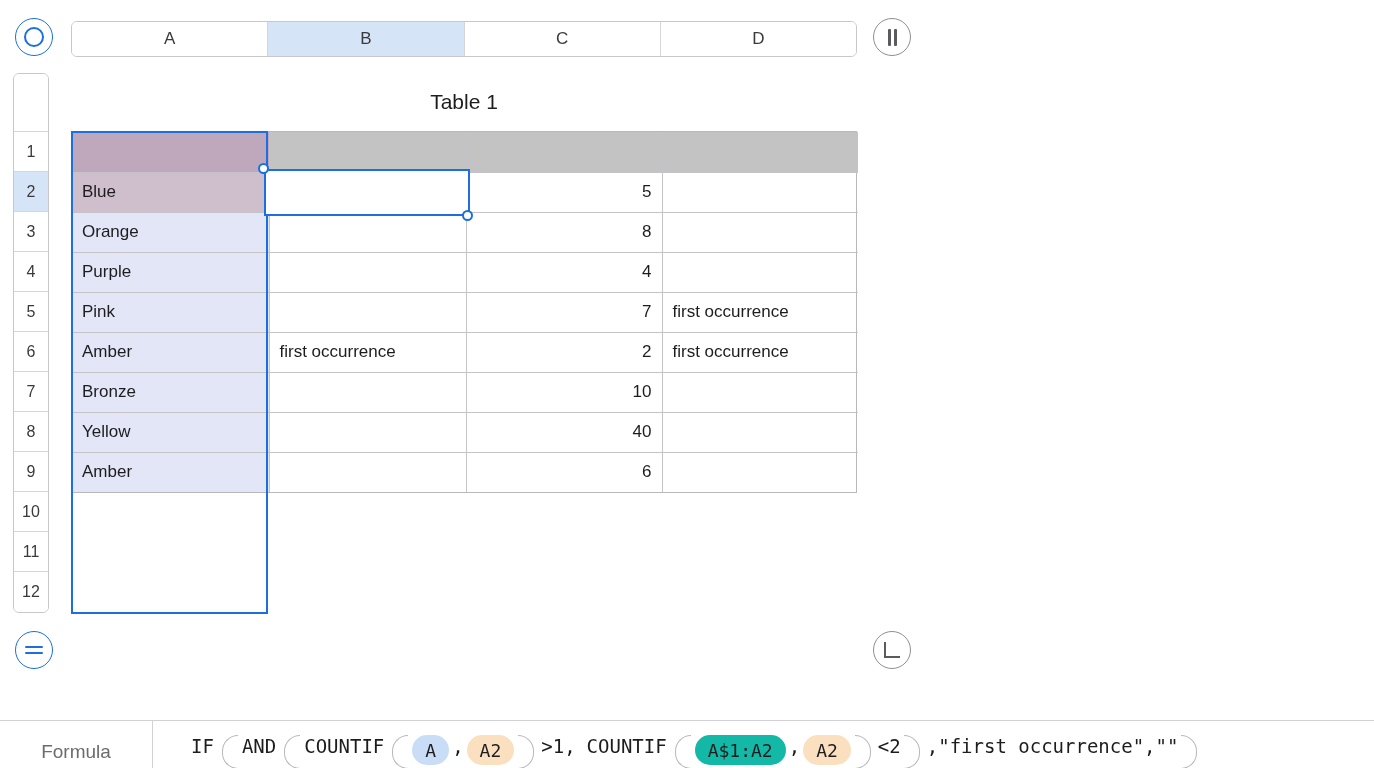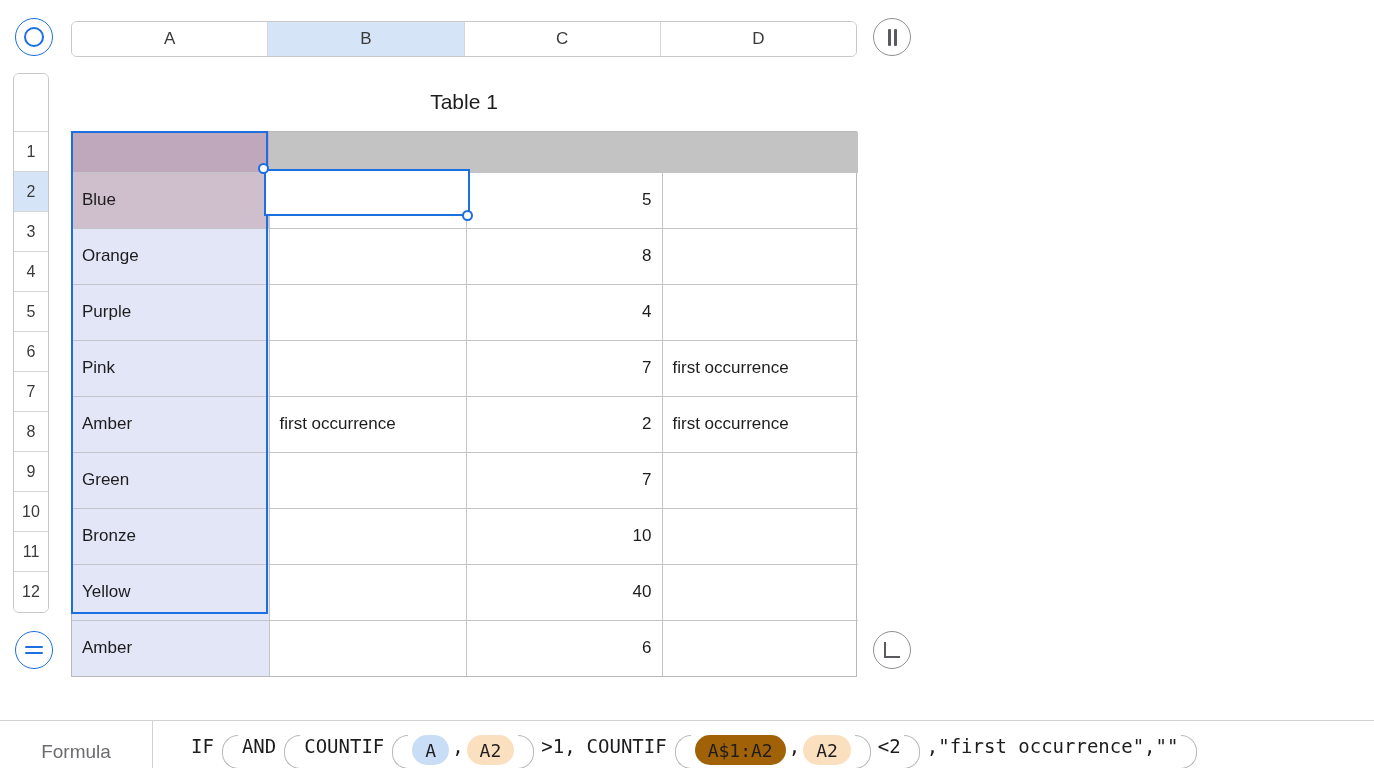--- a/index.html
+++ b/index.html
@@ -122,21 +122,21 @@
     position: absolute;
     left: 71px;
     top: 131px;
     width: 786px;
     border: 1px solid #b9b9bd;
     border-collapse: collapse;
     box-sizing: border-box;
   }
   .sheet table { border-collapse: collapse; width: 786px; table-layout: fixed; }
   .sheet td {
-    height: 56px;
+    height: 40px;
     border-right: 1px solid #c4c4c8;
     border-bottom: 1px solid #c4c4c8;
     padding: 0 10px;
     font-size: 17px;
     color: #1d1d1f;
     box-sizing: border-box;
     overflow: hidden;
     white-space: nowrap;
   }
   .sheet tr td:last-child { border-right: none; }
@@ -231,21 +231,21 @@
     align-items: center;
     justify-content: center;
     height: 30px;
     padding: 0 13px;
     border-radius: 15px;
     font-size: 18px;
     margin: 0 2px;
   }
   .pill.blue { background: #c9ddf6; color: #1d1d1f; }
   .pill.orange { background: #fbe0c0; color: #1d1d1f; }
-  .pill.purple { background: #a16207; color: #1d1d1f; }
+  .pill.purple { background: #14b8a6; color: #1d1d1f; }
   .plain { padding: 0 1px; }
 </style>
 </head>
 <body>
 
 <div id="app">
 
   <div class="round-btn" id="table-handle-btn">
     <span class="ring"></span>
   </div>
@@ -319,26 +319,20 @@
           <td class="c0">Pink</td>
           <td></td>
           <td class="num">7</td>
           <td>first occurrence</td>
         </tr>
         <tr>
           <td class="c0">Amber</td>
           <td>first occurrence</td>
           <td class="num">2</td>
           <td>first occurrence</td>
-        </tr>
-        <tr>
-          <td class="c0">Green</td>
-          <td></td>
-          <td class="num">7</td>
-          <td></td>
         </tr>
         <tr>
           <td class="c0">Bronze</td>
           <td></td>
           <td class="num">10</td>
           <td></td>
         </tr>
         <tr>
           <td class="c0">Yellow</td>
           <td></td>

